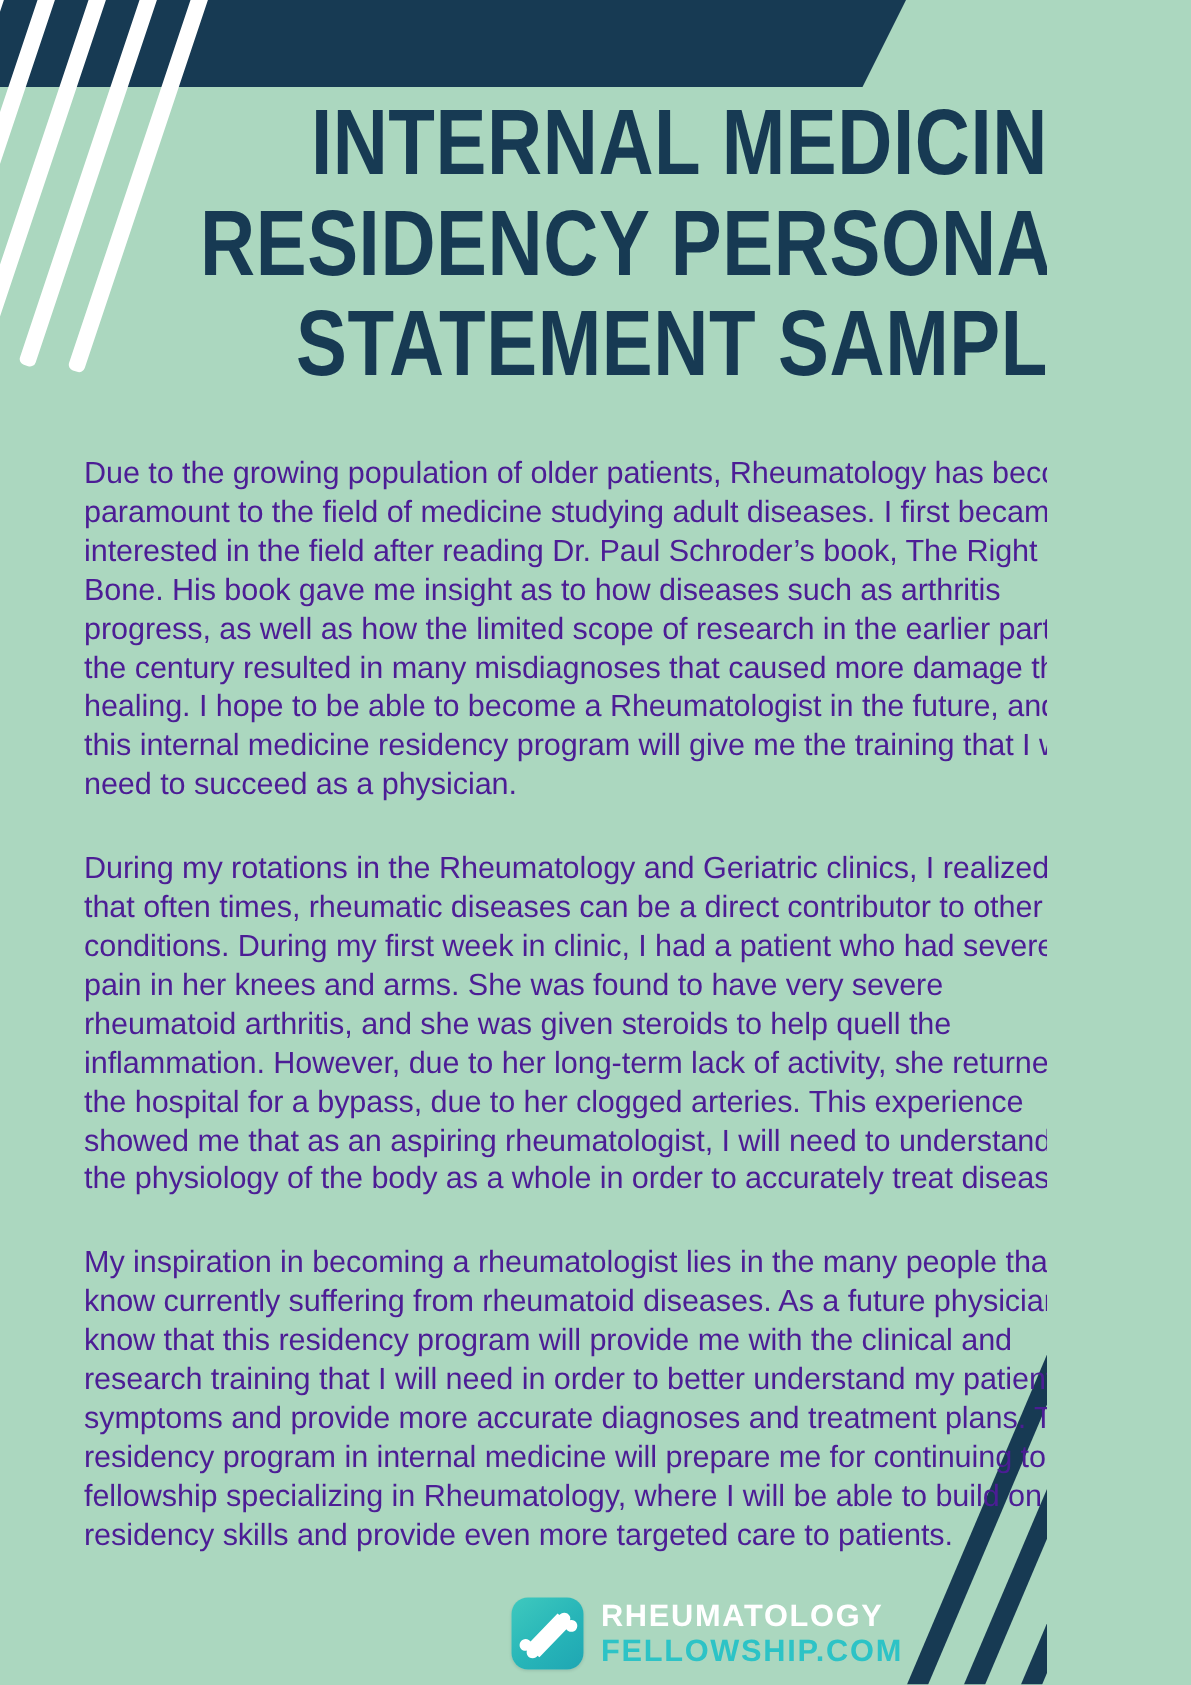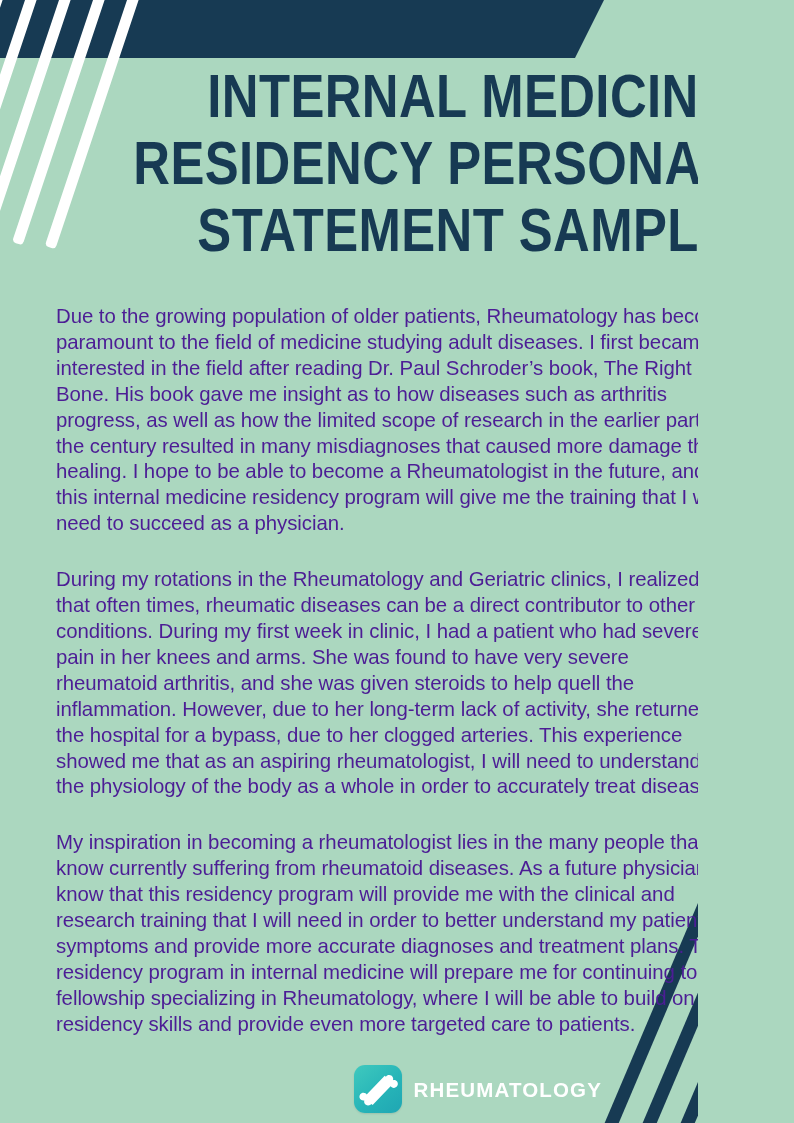--- a/index.html
+++ b/index.html
@@ -200,16 +200,17 @@
   <div class="logo">
     <div class="logo-mark">
       <svg width="48" height="48" viewBox="0 0 48 48" aria-hidden="true">
         <g fill="#FFFFFF">
           <path d="M33.2 10.6c2.1-1.1 4.6-0.3 5.6 1.7 0.5 1 0.5 2 0.2 2.9 0.9-0.3 2-0.2 2.9 0.3 2 1.1 2.6 3.7 1.3 5.6-1.2 1.8-3.6 2.3-5.4 1.2-0.5-0.3-0.9-0.7-1.2-1.1L18.6 39.9c-0.4-0.4-0.8-0.7-1.2-1-0.4 0.4-0.8 0.8-1.3 1.1-2.1 1.1-4.6 0.3-5.6-1.7-0.5-1-0.5-2-0.2-2.9-0.9 0.3-2 0.2-2.9-0.3-2-1.1-2.6-3.7-1.3-5.6 1.2-1.8 3.6-2.3 5.4-1.2 0.5 0.3 0.9 0.7 1.2 1.1l18-18.7c0.4 0.4 0.8 0.7 1.2 1 0.4-0.4 0.8-0.8 1.3-1.1z"></path>
         </g>
       </svg>
     </div>
     <div class="logo-words">
       <span class="logo-line1">RHEUMATOLOGY</span>
+      <span class="logo-line2">FELLOWSHIP.COM</span>
     </div>
   </div>
 
 </div>
 
 </body></html>

